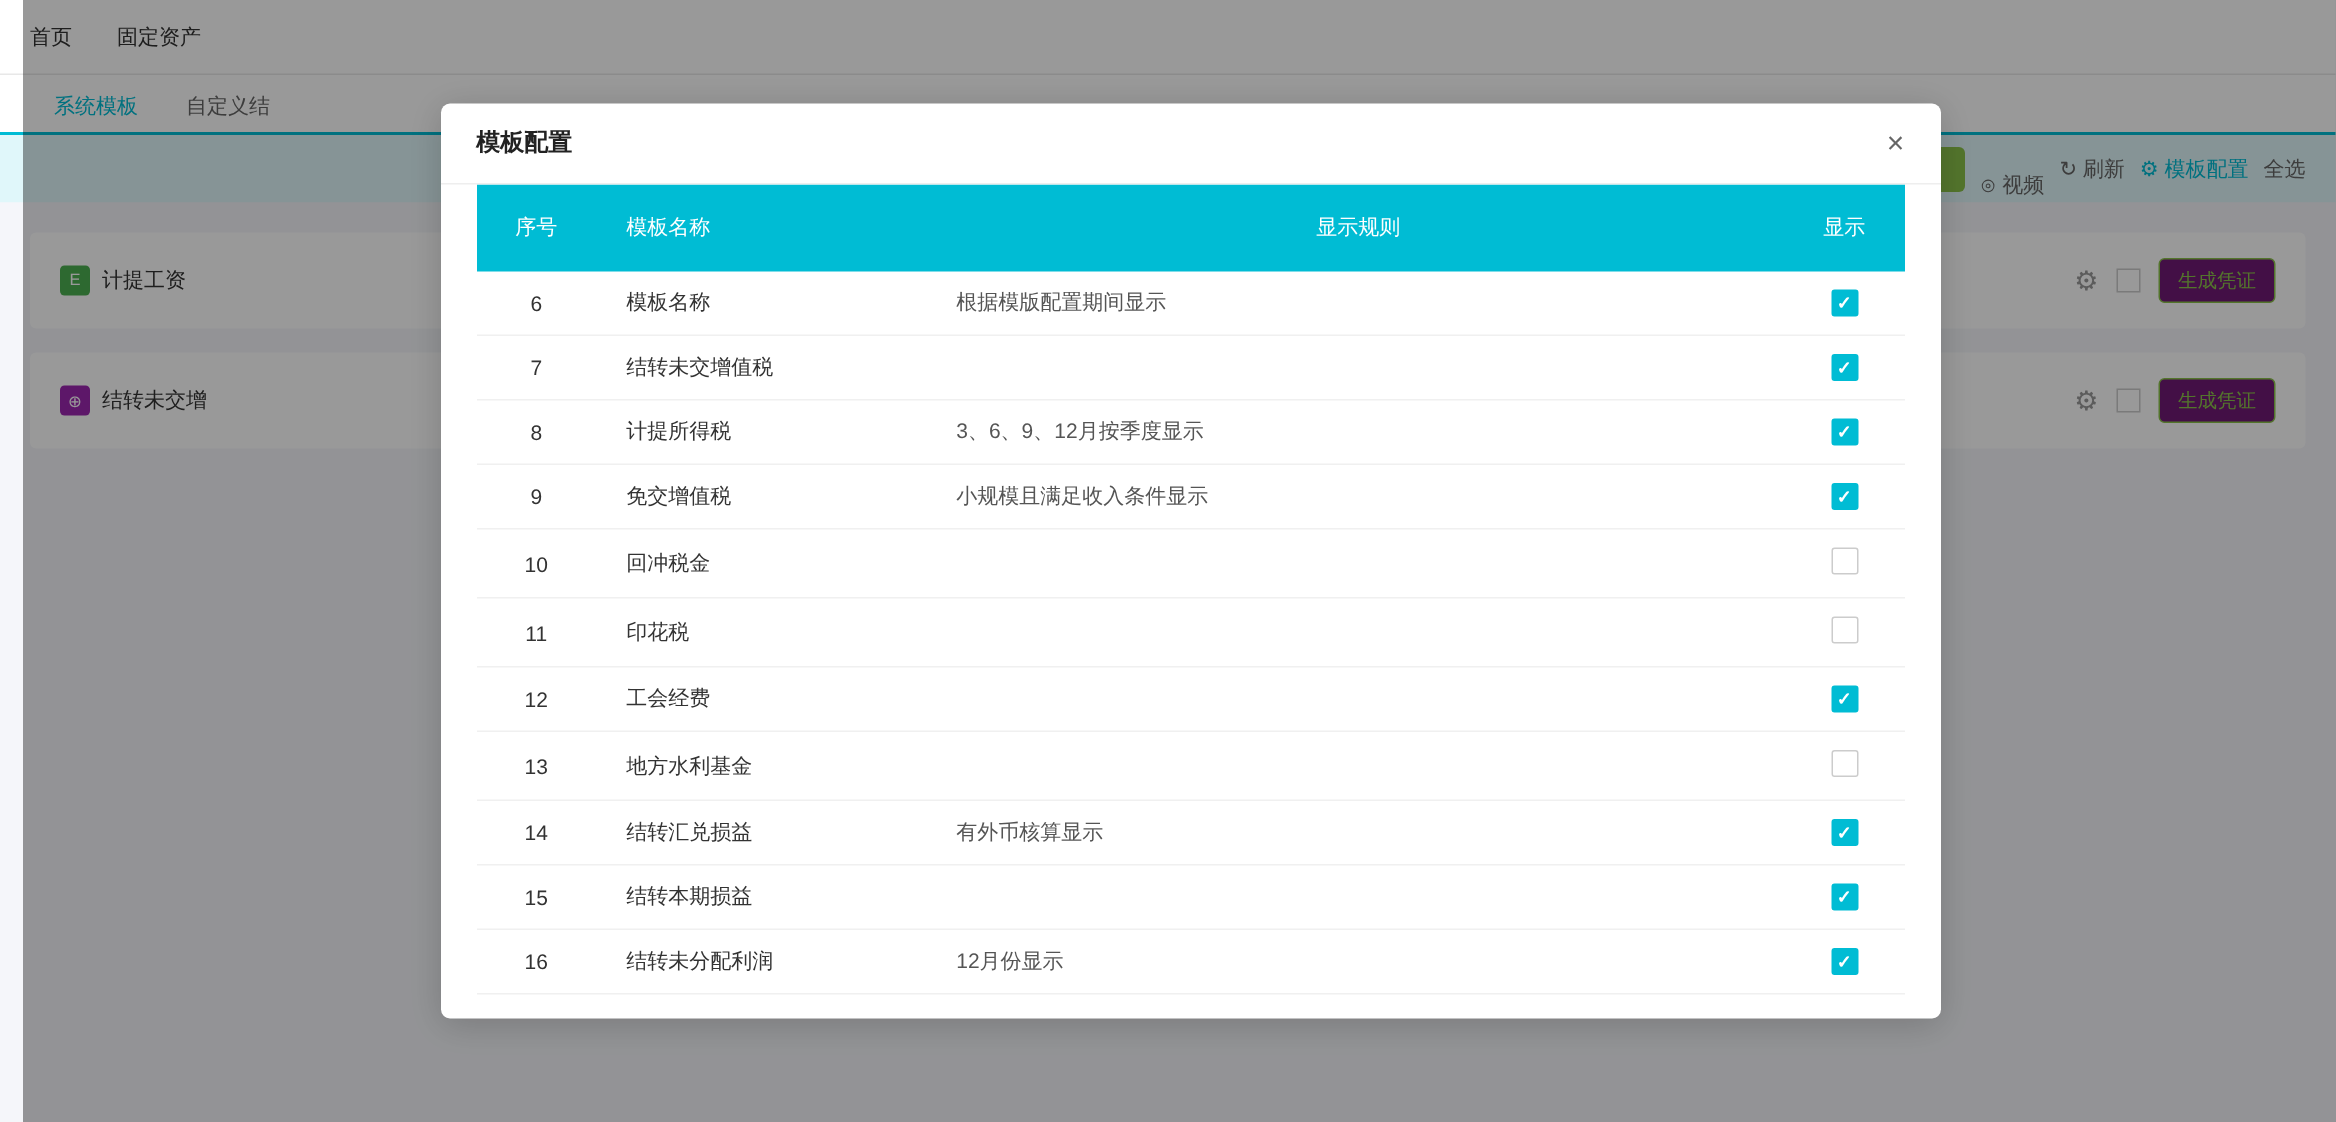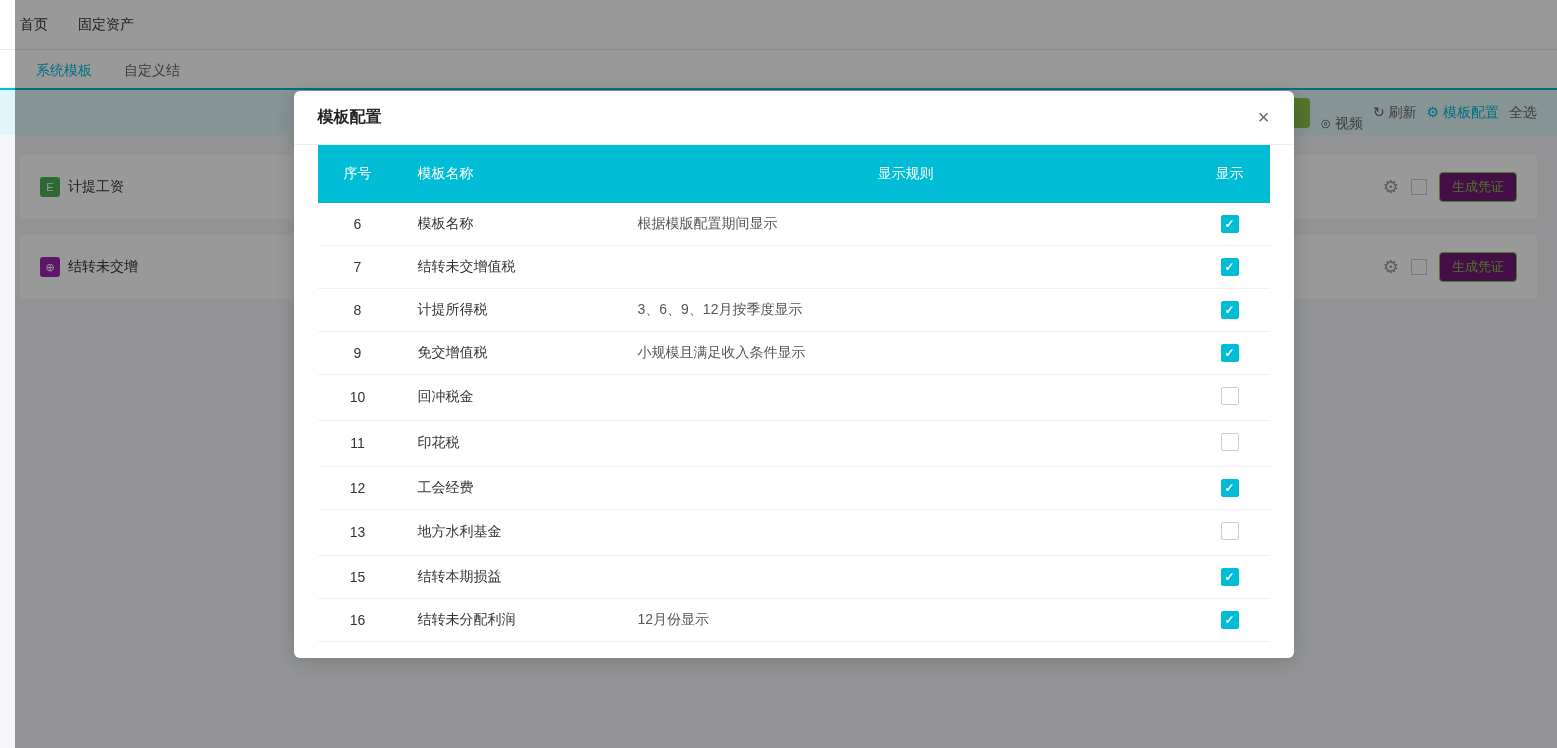--- a/index.html
+++ b/index.html
@@ -471,20 +471,28 @@
     </tr>
             <tr>
       <td>13</td>
       <td>地方水利基金</td>
       <td></td>
       <td>
         <div class="check-box "></div>
       </td>
     </tr>
             <tr>
+      <td>14</td>
+      <td>结转汇兑损益</td>
+      <td>有外币核算显示</td>
+      <td>
+        <div class="check-box checked"></div>
+      </td>
+    </tr>
+            <tr>
       <td>15</td>
       <td>结转本期损益</td>
       <td></td>
       <td>
         <div class="check-box checked"></div>
       </td>
     </tr>
             <tr>
       <td>16</td>
       <td>结转未分配利润</td>

